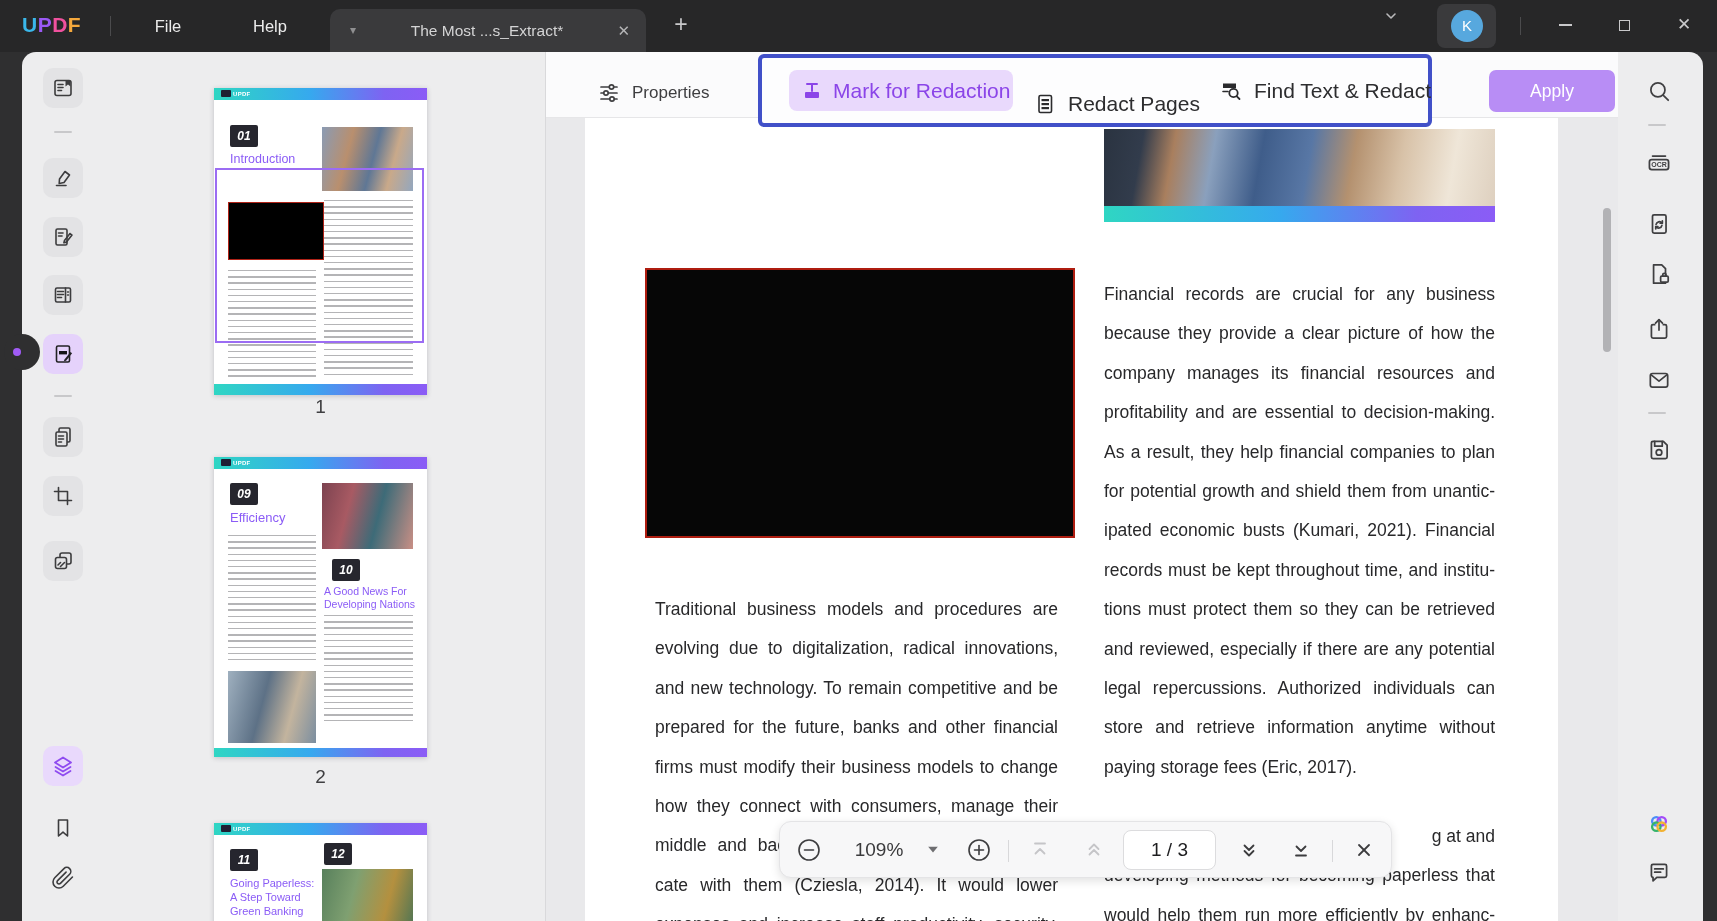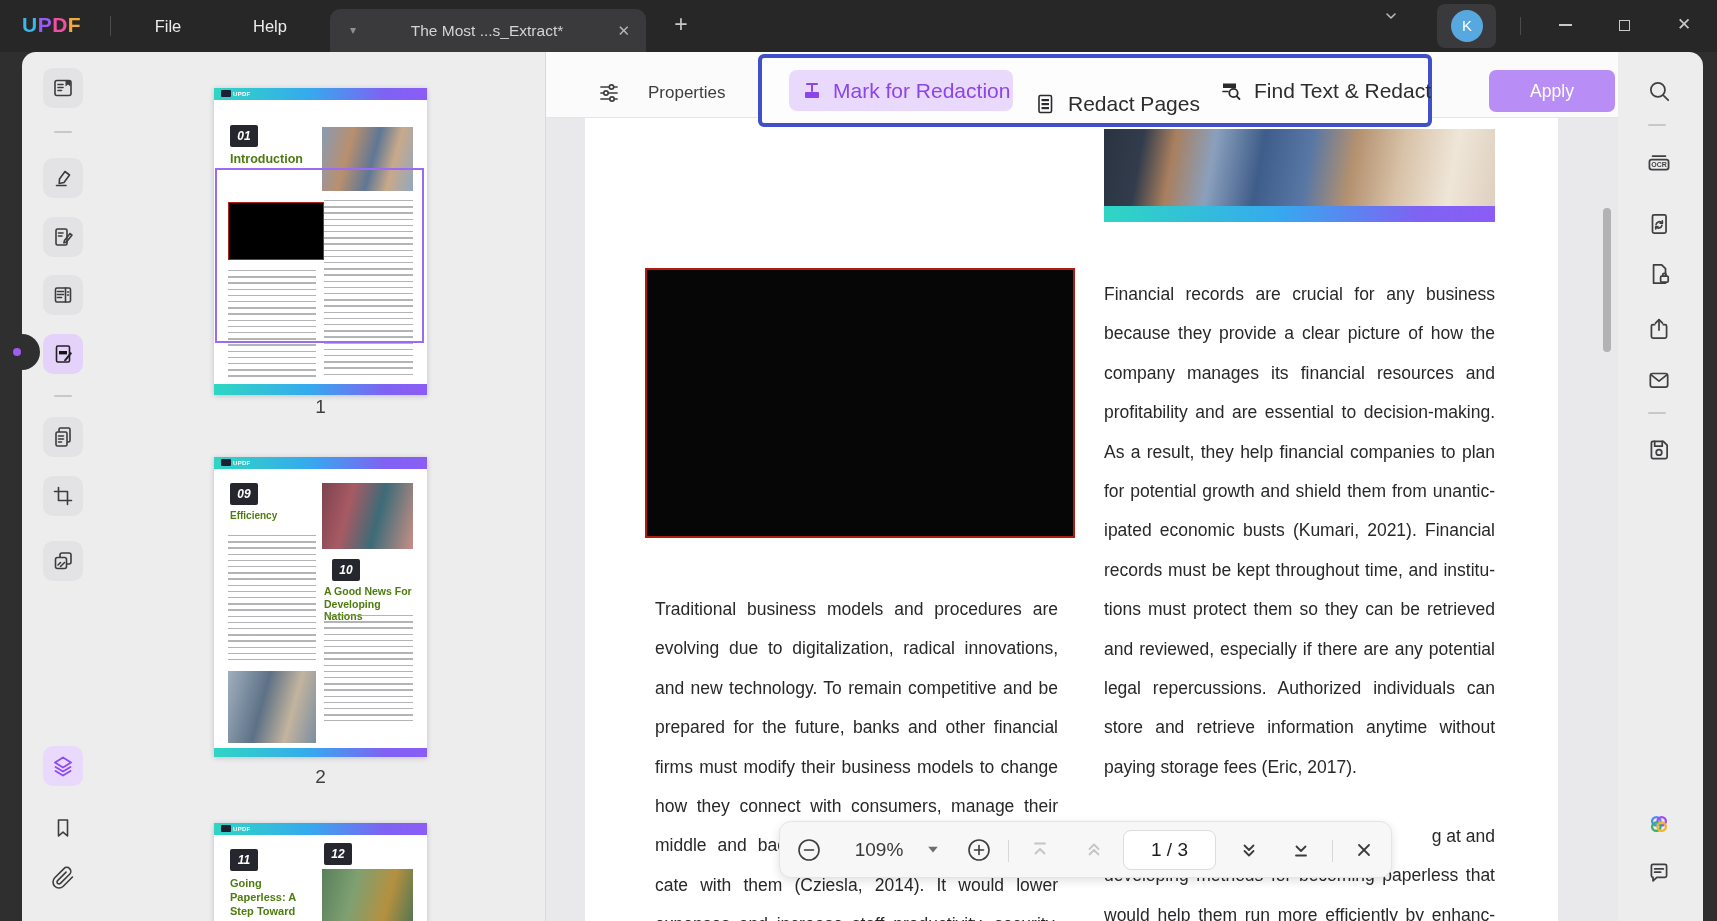--- a/index.html
+++ b/index.html
@@ -36,34 +36,34 @@
   .hdiv { position:absolute; height:2px; background:#c8c8ca; border-radius:1px; }
   svg.ic { stroke:#3c3c3e; fill:none; stroke-width:1.6; stroke-linecap:round; stroke-linejoin:round; }
 
   
   .thumb { position:absolute; left:214px; width:213px; background:#fff; box-shadow:0 1px 5px rgba(40,40,60,.22); overflow:hidden; }
   .gbar { position:absolute; left:0; width:213px; background:linear-gradient(90deg,#2fd6c3,#36a9ee 45%,#7e63f2 80%,#8b5cf6); }
   .minilogo { position:absolute; left:7px; top:2px; display:flex; align-items:center; gap:2px; }
   .minilogo .sq { width:10px; height:7px; background:#1f1f33; border-radius:1px; }
   .minilogo .txt { font-size:6px; font-weight:bold; color:#fff; letter-spacing:.3px; }
   .badge { position:absolute; width:28px; height:22px; background:#26262e; color:#fff; font-style:italic; font-weight:bold; font-size:12px; text-align:center; line-height:22px; border-radius:2px; }
-  .ttitle { position:absolute; font-weight:bold; color:#4d7c0f; }
+  .ttitle { position:absolute; font-weight:normal; color:#8b5cf6; }
   .tphoto { position:absolute; }
   .tl { position:absolute; background-image:repeating-linear-gradient(#97979a 0 1.4px, transparent 1.4px 6.2px); opacity:.72; }
   .pagenum { position:absolute; left:214px; width:213px; text-align:center; font-size:19px; color:#3f3f41; }
 
   
   #docbg { position:absolute; left:546px; top:118px; width:1072px; height:803px; background:#e9e9eb; }
   #toolstrip { position:absolute; left:546px; top:52px; width:1072px; height:66px; background:#fbfbfc; border-bottom:1px solid #e6e6e8; }
   #page { position:absolute; left:585px; top:118px; width:973px; height:803px; background:#ffffff; }
   #callout { position:absolute; left:758px; top:54px; width:674px; height:73px; border:4px solid #4150c8; border-radius:6px; background:#fdfdfe; z-index:6; }
   .pill { position:absolute; left:27px; top:12px; width:224px; height:41px; background:#e9d9fc; border-radius:8px; }
   .toollabel { font-size:21px; color:#2d2d2f; white-space:nowrap; }
   #applybtn { position:absolute; left:1489px; top:70px; width:126px; height:42px; background:#b88df5; border-radius:7px; color:#fff; font-size:17.5px; text-align:center; line-height:42px; z-index:6; }
-  #properties { position:absolute; left:597px; top:81px; display:flex; gap:27px; align-items:center; }
+  #properties { position:absolute; left:597px; top:81px; display:flex; gap:11px; align-items:center; }
   #properties span { font-size:17px; color:#3e3e40; }
 
   
   #photo { position:absolute; left:1104px; top:129px; width:391px; height:77px;
     background:linear-gradient(100deg,#2a3340 0%,#323c4c 10%,#a97f5e 18%,#8aa0bd 28%,#3f5d8a 40%,#5877a5 52%,#b4916f 63%,#d8c2a8 75%,#efe6d8 88%,#ded0bf 100%); }
   #photobar { position:absolute; left:1104px; top:206px; width:391px; height:16px;
     background:linear-gradient(90deg,#2fd6c3,#36a9ee 45%,#7e63f2 80%,#8b5cf6); }
   #blackbox { position:absolute; left:645px; top:268px; width:430px; height:270px; background:#060606; border:2px solid #ae1d10; z-index:2; }
   .dcol { position:absolute; color:#28282a; font-size:17.5px; }
   .dline { display:block; height:39.4px; line-height:39.4px; text-align:justify; text-align-last:justify; white-space:nowrap; }
@@ -226,21 +226,21 @@
   <div class="pagenum" style="top:396px">1</div>
 
   <div class="thumb" style="top:457px;height:300px">
     <div class="gbar" style="top:0;height:12px">
       <div class="minilogo">
           <div class="sq"></div>
           <div class="txt">UPDF</div>
         </div>
     </div>
     <div class="badge" style="left:16px;top:26px">09</div>
-    <div class="ttitle" style="left:16px;top:53px;font-size:10px">Efficiency</div>
+    <div class="ttitle" style="left:16px;top:53px;font-size:13px">Efficiency</div>
     <div class="tphoto" style="left:108px;top:26px;width:91px;height:66px;background:linear-gradient(105deg,#7c4350,#a85a63 30%,#3d6b78 60%,#c98f85)"></div>
     <div class="tl" style="left:14px;top:78px;width:88px;height:128px"></div>
     <div class="badge" style="left:118px;top:102px">10</div>
     <div class="ttitle" style="left:110px;top:128px;width:92px;font-size:10.5px;line-height:12.5px">A Good News For Developing Nations</div>
     <div class="tl" style="left:110px;top:158px;width:89px;height:106px"></div>
     <div class="tphoto" style="left:14px;top:214px;width:88px;height:72px;background:linear-gradient(105deg,#9fb0bf,#5d7186 40%,#c3b49e 70%,#7b8ea0)"></div>
     <div class="gbar" style="top:291px;height:9px"></div>
   </div>
   <div class="pagenum" style="top:766px">2</div>
 

